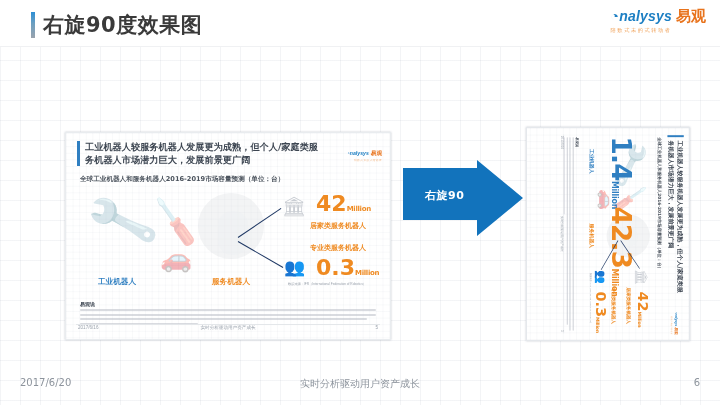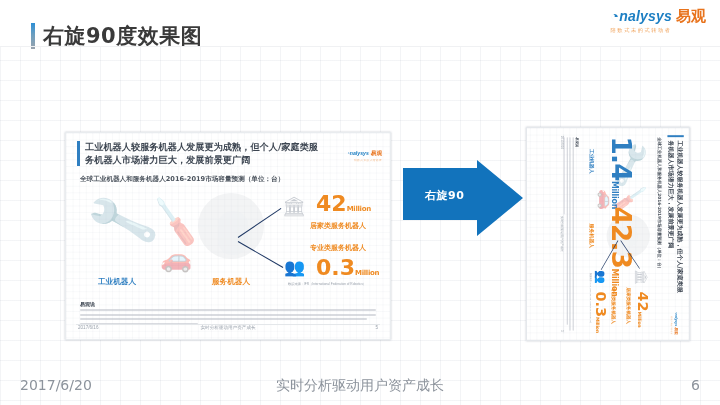--- a/index.html
+++ b/index.html
@@ -19,21 +19,21 @@
     z-index:0;
   }
   .grid-bg.fine{
     background-image:
       linear-gradient(to right, rgba(140,150,170,.055) 1px, transparent 1px),
       linear-gradient(to bottom, rgba(140,150,170,.055) 1px, transparent 1px);
     background-size:6.6px 6.6px;
   }
   
   .header{position:absolute;left:0;top:0;width:720px;height:47px;background:#ffffff;z-index:3;}
-  .title-wrap{position:absolute;left:31px;top:22px;display:flex;align-items:center;}
+  .title-wrap{position:absolute;left:31px;top:11px;display:flex;align-items:center;}
   .title-bar{width:4px;height:26px;margin-right:8px;
     background:linear-gradient(to bottom,#2d8fd5 0%,#6d9fc0 45%,#9aa3ad 100%);}
   .title-text{font-size:21px;font-weight:bold;color:#3a3a3a;letter-spacing:.5px;
     font-family:"DejaVu Sans","Liberation Sans",sans-serif;}
   .logo{position:absolute;right:14px;top:8px;text-align:left;line-height:1;}
   .logo-main{font-size:14px;color:#1d7fc3;font-style:italic;font-weight:bold;letter-spacing:.2px;}
   .logo-cn{font-size:15px;color:#e8731c;font-weight:bold;margin-left:4px;font-style:normal;
     font-family:"DejaVu Sans","Liberation Sans",sans-serif;}
   .logo-sub{font-size:5.2px;color:#f0a35c;margin-top:4px;letter-spacing:1.6px;
     font-family:"DejaVu Sans","Liberation Sans",sans-serif;}
@@ -109,21 +109,21 @@
   
   #doc-right{left:526px;top:90px;width:162px;height:212px;border:1px solid #e5e8ec;}
   .dr-rot{position:absolute;left:-25px;top:25px;width:212px;height:162px;
     transform:rotate(90deg);transform-origin:center center;}
   .dr-inner{position:absolute;left:0;top:0;width:212px;height:162px;background:#fff;}
   
   .scaleclone{transform:scale(.654);transform-origin:top left;width:324px;height:206px;position:absolute;left:0;top:0;}
 
   
   .pg-foot{position:absolute;left:0;bottom:14px;width:720px;height:14px;z-index:3;
-    font-size:14px;color:#8c939c;font-family:"DejaVu Sans","Liberation Sans",sans-serif;}
+    font-size:10px;color:#8c939c;font-family:"DejaVu Sans","Liberation Sans",sans-serif;}
   .pg-foot span{position:absolute;}
   .pg-foot .l{left:20px;} .pg-foot .c{left:50%;transform:translateX(-50%);} .pg-foot .r{right:20px;}
 </style>
 </head>
 <body>
 
 <div class="grid-bg"></div>
 
 <div class="header">
   <div class="title-wrap">

